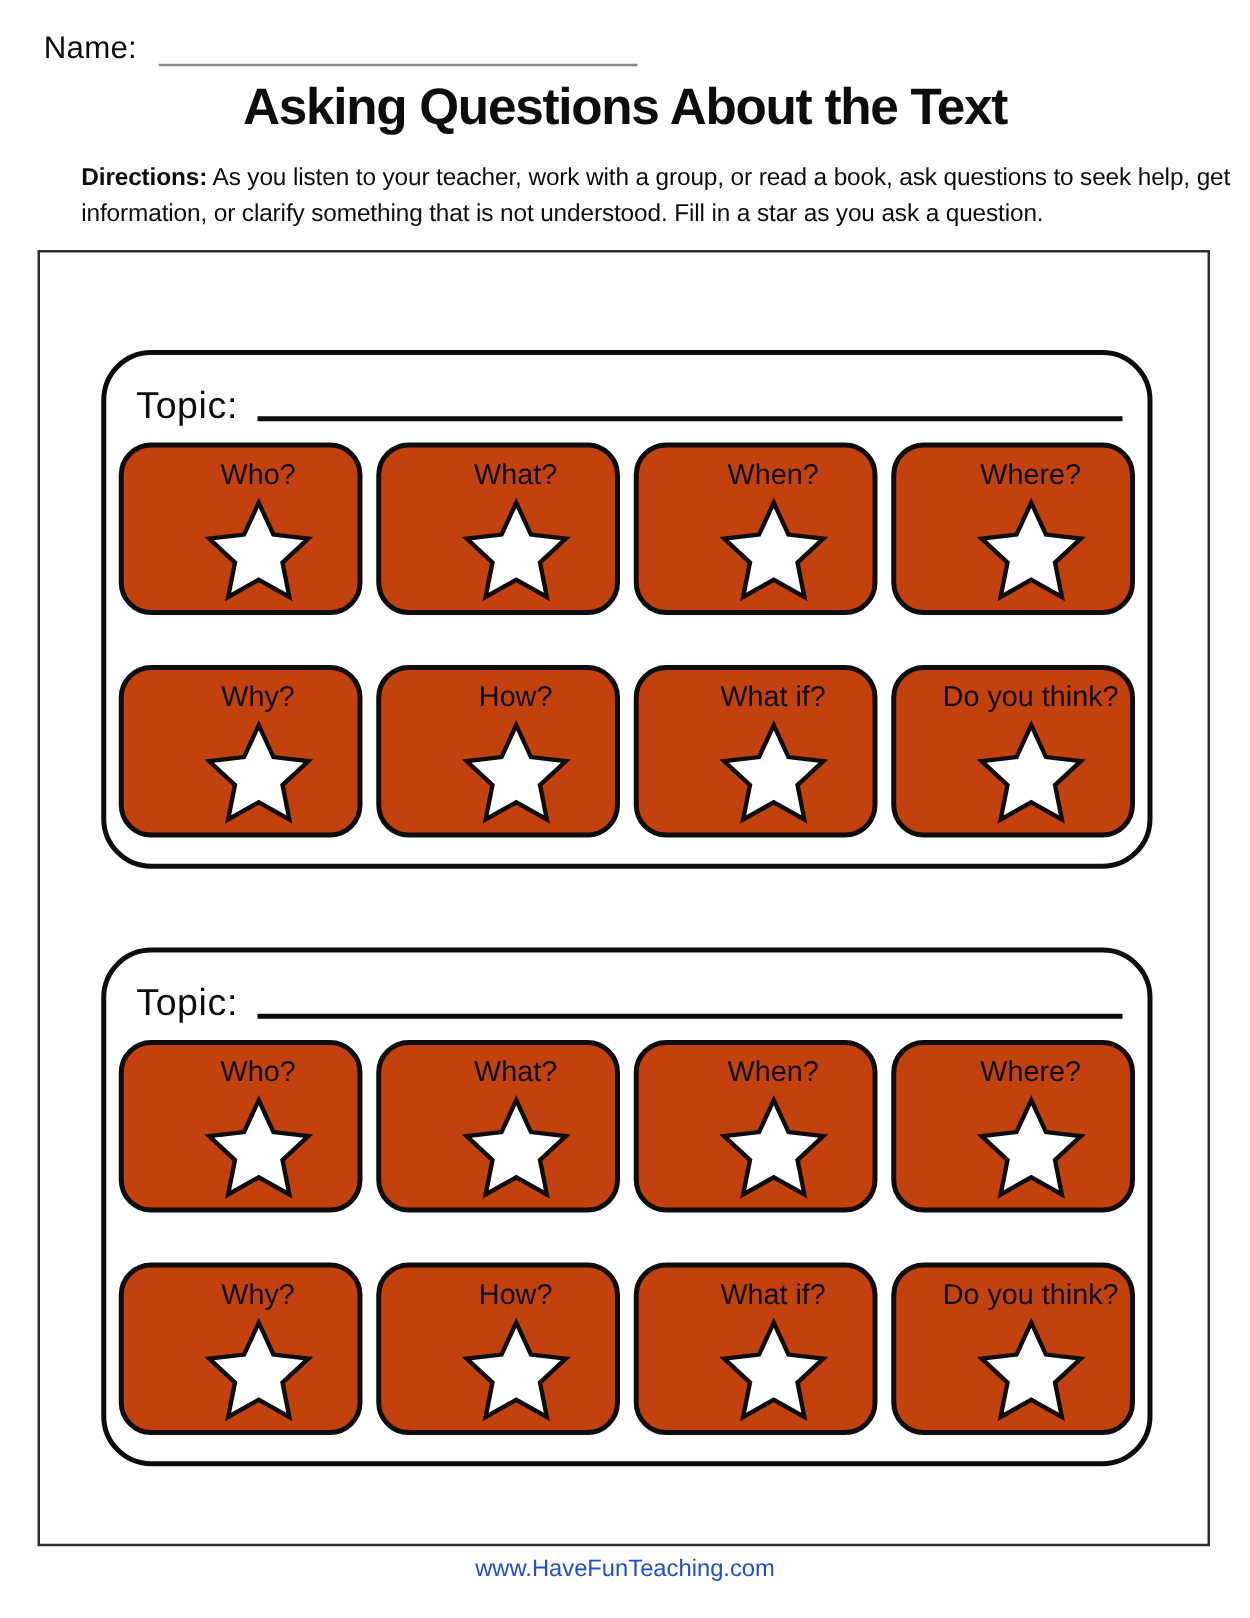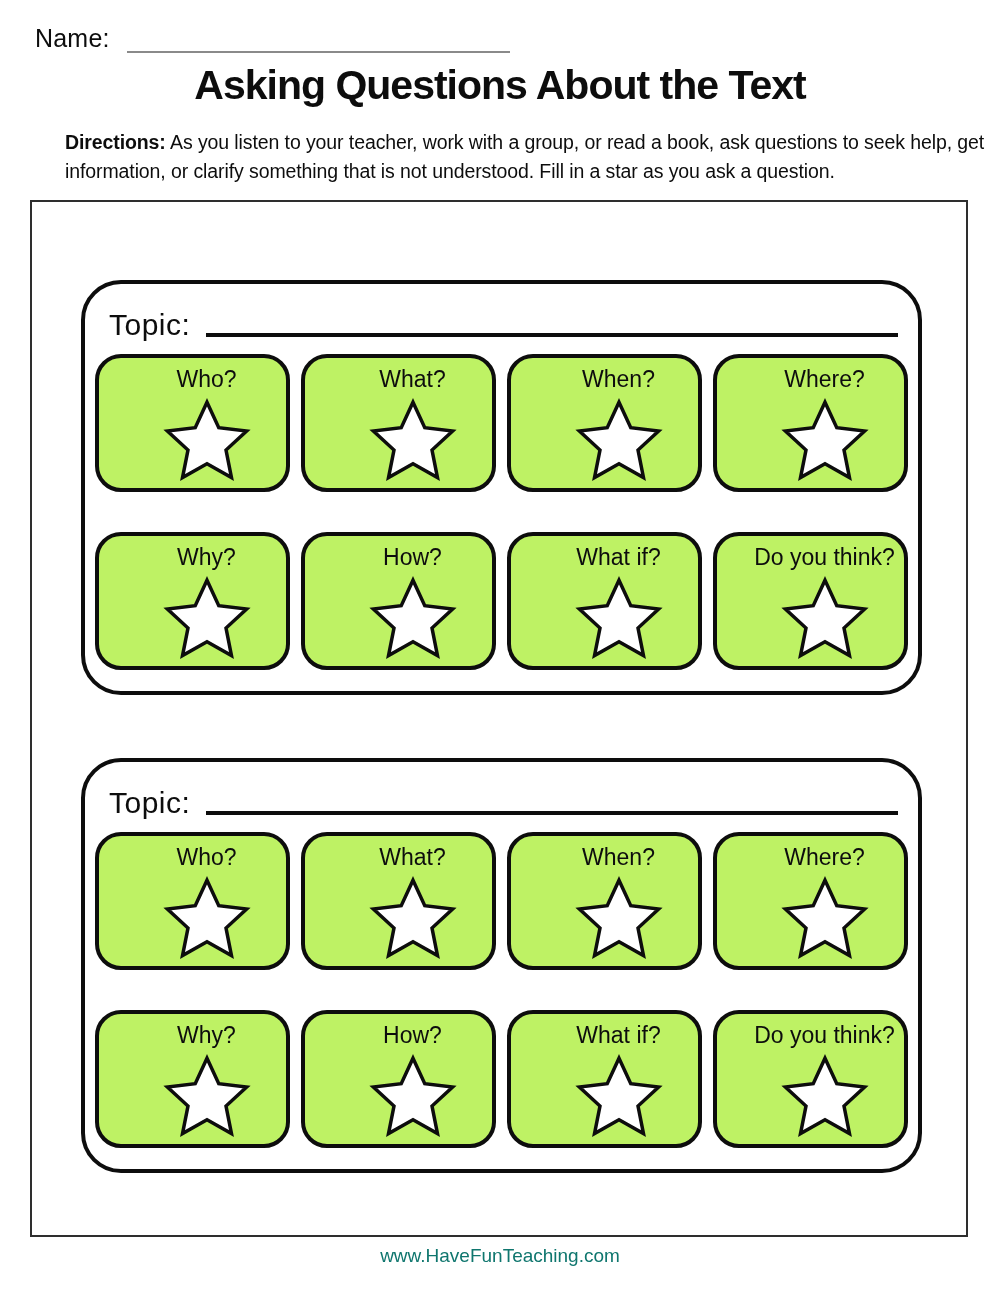--- a/index.html
+++ b/index.html
@@ -44,29 +44,29 @@
 
   .panel-header { display: flex; align-items: flex-end; margin: 22px 20px 0 24px; height: 36px; }
   .topic-label { font-size: 30px; letter-spacing: 0.5px; }
   .topic-line { flex: 1; border-bottom: 4px solid #0d0d0d; margin: 0 0 5px 16px; height: 0; }
 
   .cell-grid {
     display: grid; grid-template-columns: repeat(4, 1fr); grid-template-rows: 138px 138px;
     column-gap: 11px; row-gap: 40px; margin: 12px 10px 0 10px;
   }
   .cell {
-    border: 4px solid #0d0d0d; border-radius: 26px; background: #bef264;
+    border: 4px solid #0d0d0d; border-radius: 26px; background: #c2410c;
     display: flex; flex-direction: column; align-items: center; overflow: hidden; padding-left: 28px;
   }
   .cell-label { font-size: 23px; margin-top: 8px; white-space: nowrap; }
   .star { width: 100px; height: 97px; margin-top: 0; display: block; }
   .star polygon { fill: #ffffff; stroke: #0d0d0d; stroke-width: 4.2; stroke-linejoin: miter; }
 
   
-  .footer { position: absolute; top: 1245px; left: 0; width: 1000px; text-align: center; font-size: 19px; color: #0f766e; }
+  .footer { position: absolute; top: 1245px; left: 0; width: 1000px; text-align: center; font-size: 19px; color: #1d4ed8; }
 </style>
 </head>
 <body>
 
 <div class="name-row">
   <span class="name-label">Name:</span>
   <span class="name-line"></span>
 </div>
 
 <div class="page-title">Asking Questions About the Text</div>

